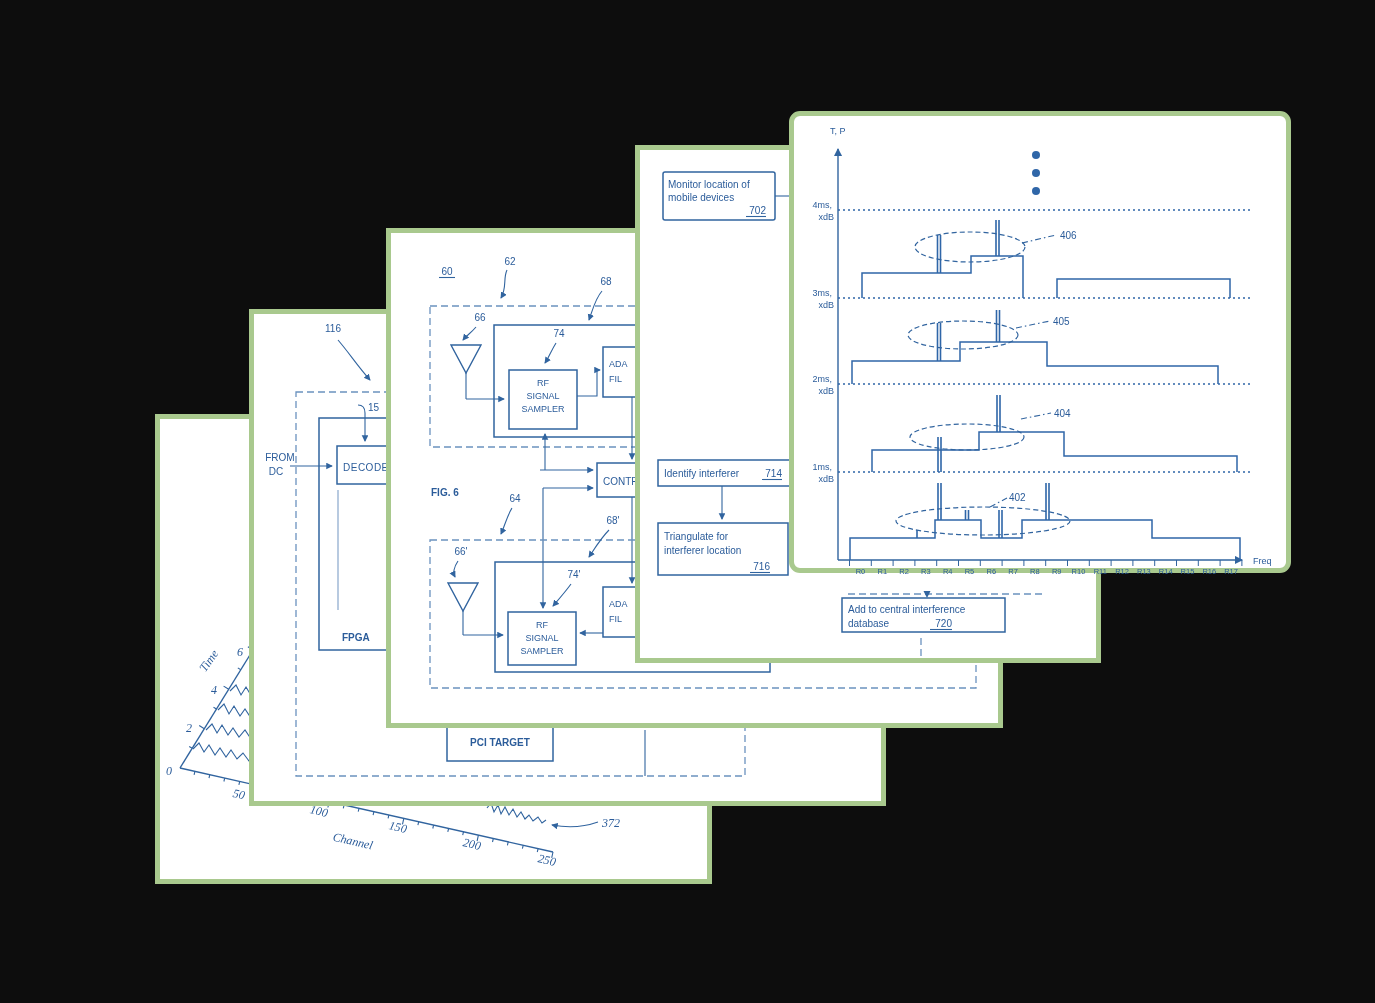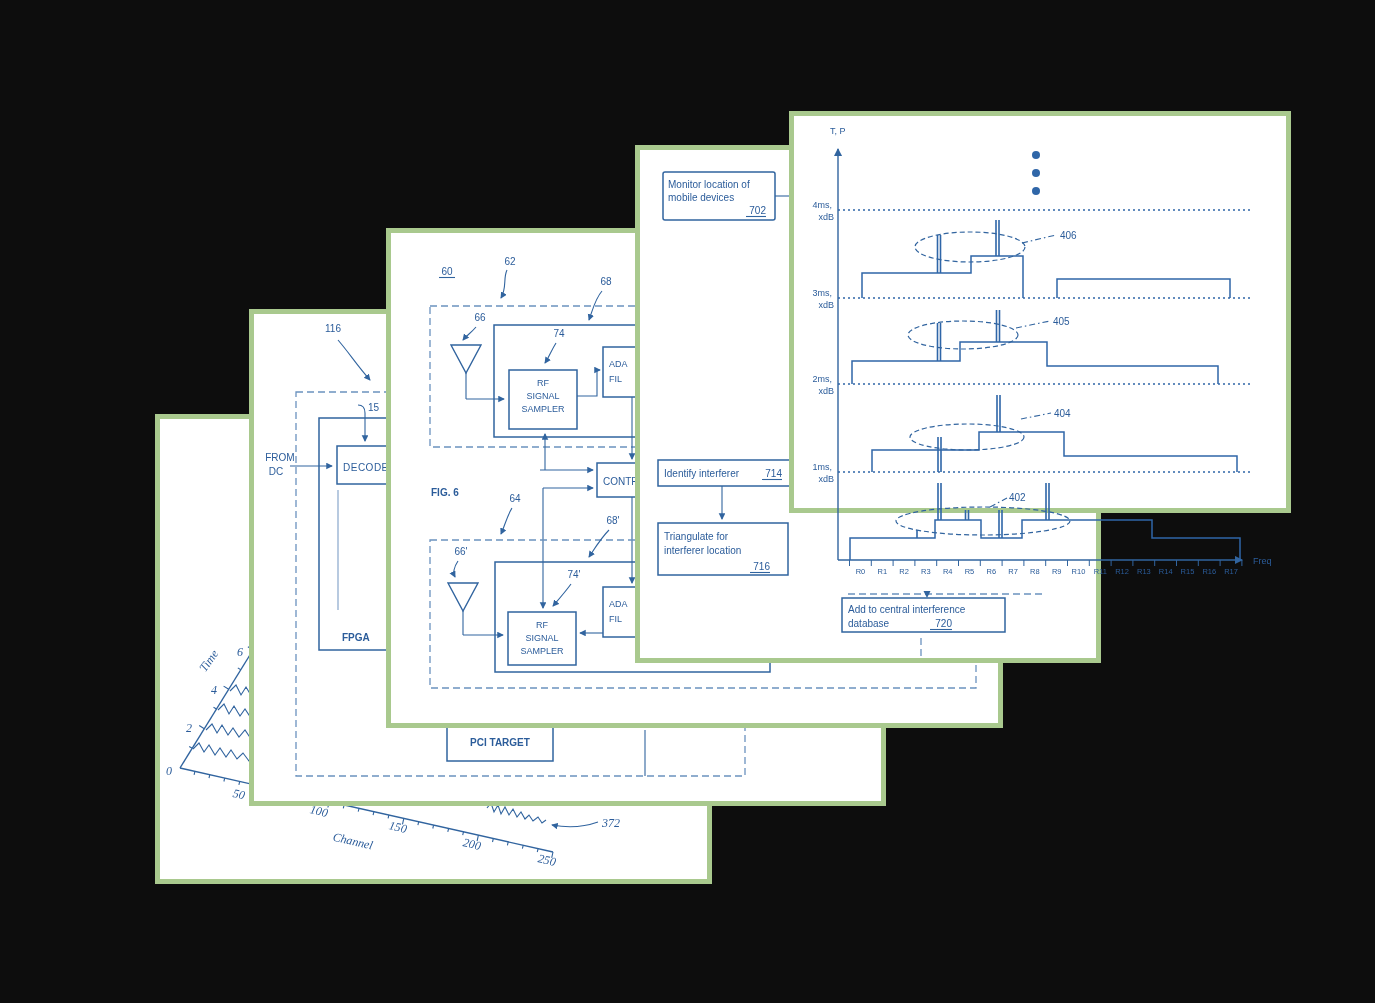--- a/index.html
+++ b/index.html
@@ -228,21 +228,21 @@
         <rect class="boxl" x="202" y="448" width="163" height="34"></rect>
         <text x="208" y="463">Add to central interference</text>
         <text x="208" y="477">database</text>
         <text x="312" y="477" text-anchor="end">720</text>
         <line class="thin" x1="290" y1="479.5" x2="312" y2="479.5"></line>
         <path class="dashbox" d="M281,488 L281,506"></path>
       </g>
     </svg>
   </div>
 
-  <div class="page" style="left:789px;top:111px;width:502px;height:402px;z-index:5;">
+  <div class="page" style="left:789px;top:111px;width:502px;height:462px;z-index:5;border-radius:11px;">
     <svg width="492" height="472" viewBox="0 0 492 472">
       <defs>
         <marker id="arr5" markerWidth="7" markerHeight="7" refX="5.2" refY="3" orient="auto">
           <path d="M0,0 L6,3 L0,6 Z" fill="#31649f"></path>
         </marker>
       </defs>
       <g>
         <path class="ink" d="M44,444 L44,33" marker-end="url(#arr5)"></path>
         <path class="ink" d="M44,444 L448,444" marker-end="url(#arr5)"></path>
         <text x="36" y="18" class="small">T, P</text>

